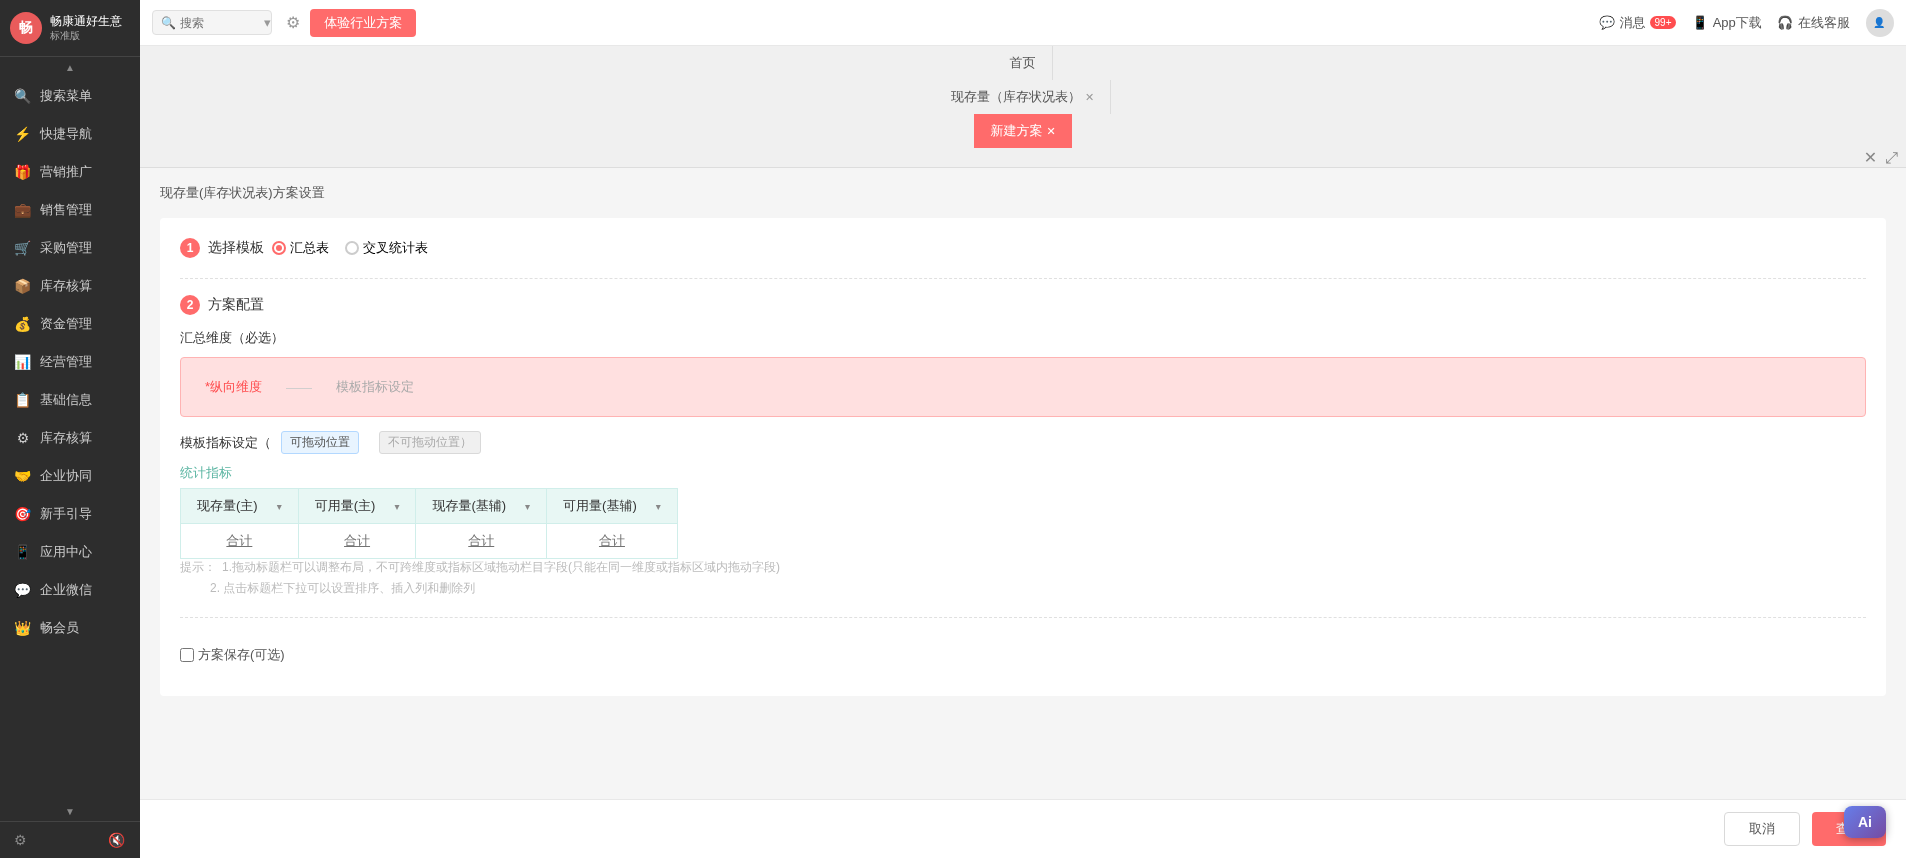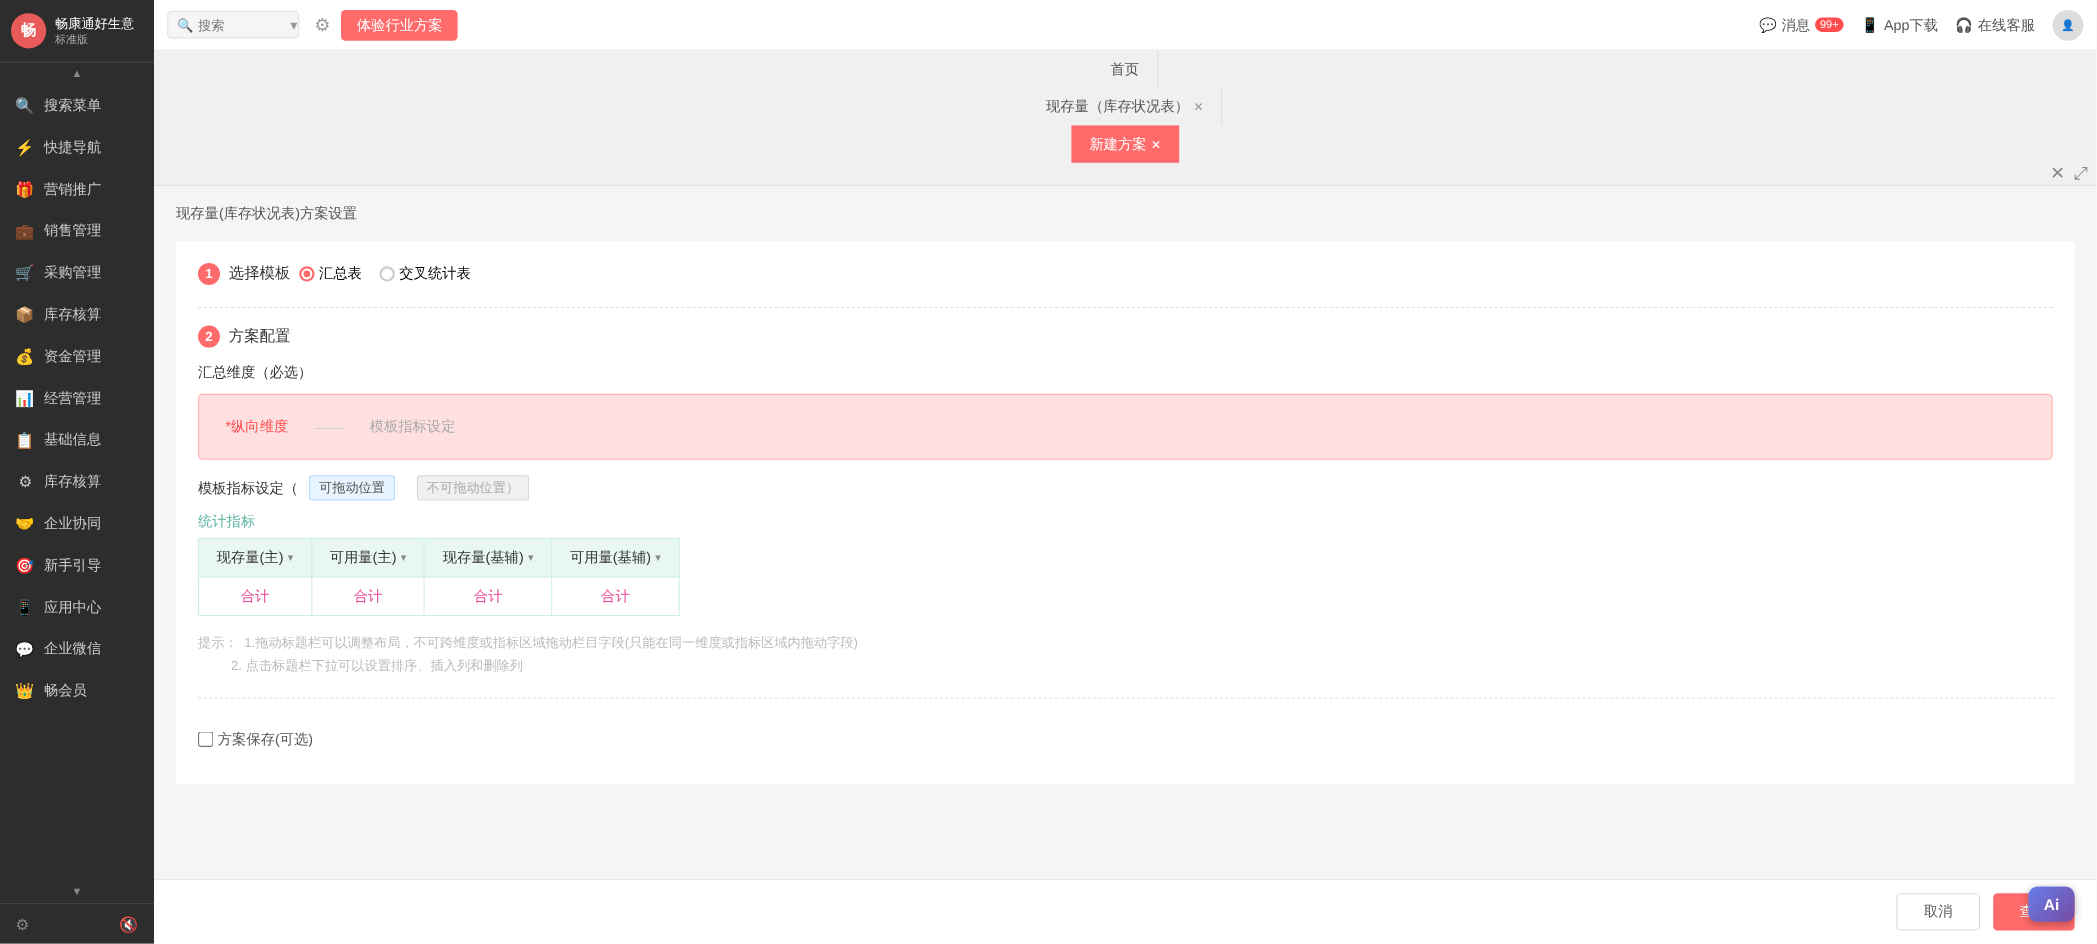--- a/index.html
+++ b/index.html
@@ -200,28 +200,28 @@
     .stats-table th, .stats-table td {
       border: 1px solid #d0eeea;
       padding: 8px 16px;
       text-align: center;
       font-size: 13px;
     }
     .stats-table th {
       background: #e8f7f4;
       color: #333; font-weight: normal;
     }
-    .stats-table td { background: #fff; color: #ec4899; }
+    .stats-table td { background: #fff; color: #737373; text-decoration: underline; }
     .stats-table .th-content {
-      display: flex; align-items: center; justify-content: center; gap: 4px;
+      display: flex; align-items: center; justify-content: center; gap: 19px;
     }
     .chevron-down { font-size: 10px; color: #888; }
 
     
-    .tips-section { margin-top: 16px; }
+    .tips-section { margin-top: 0; }
 
     
     .save-row {
       display: flex; align-items: center; gap: 4px;
       padding: 12px 0;
     }
     .save-checkbox {
       width: 14px; height: 14px; border: 1px solid #ccc;
       border-radius: 2px; cursor: pointer;
     }

